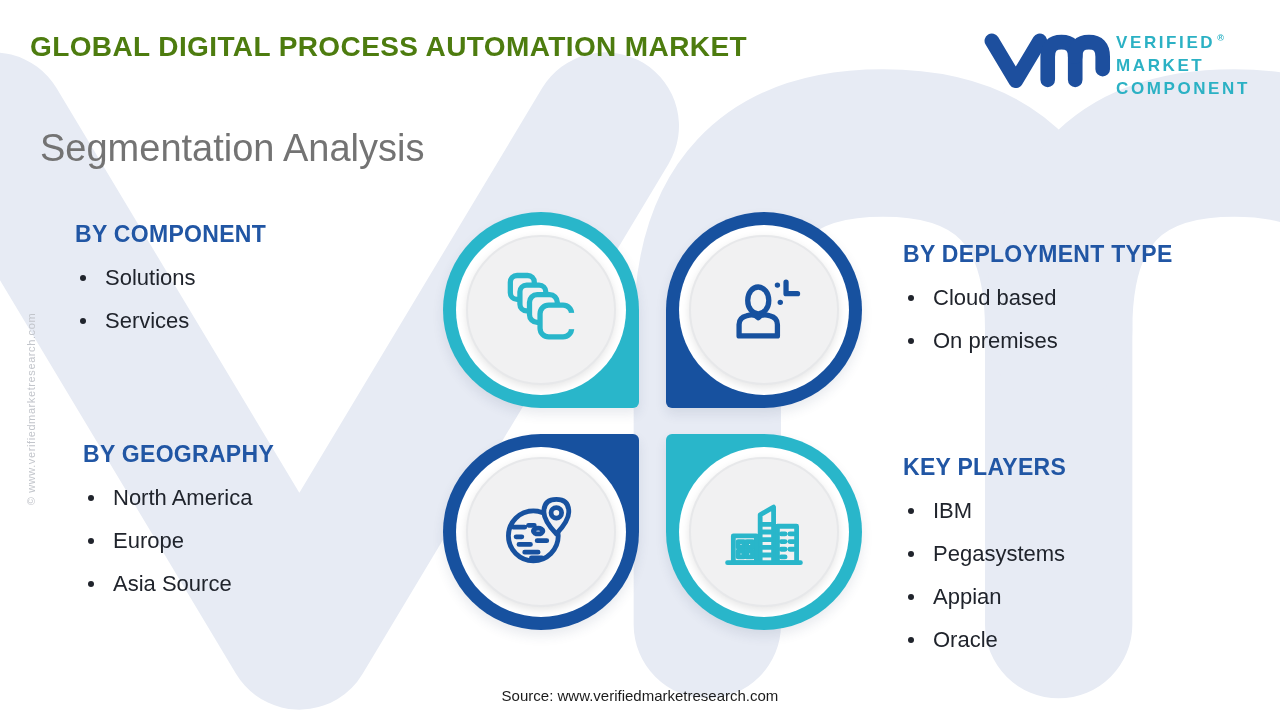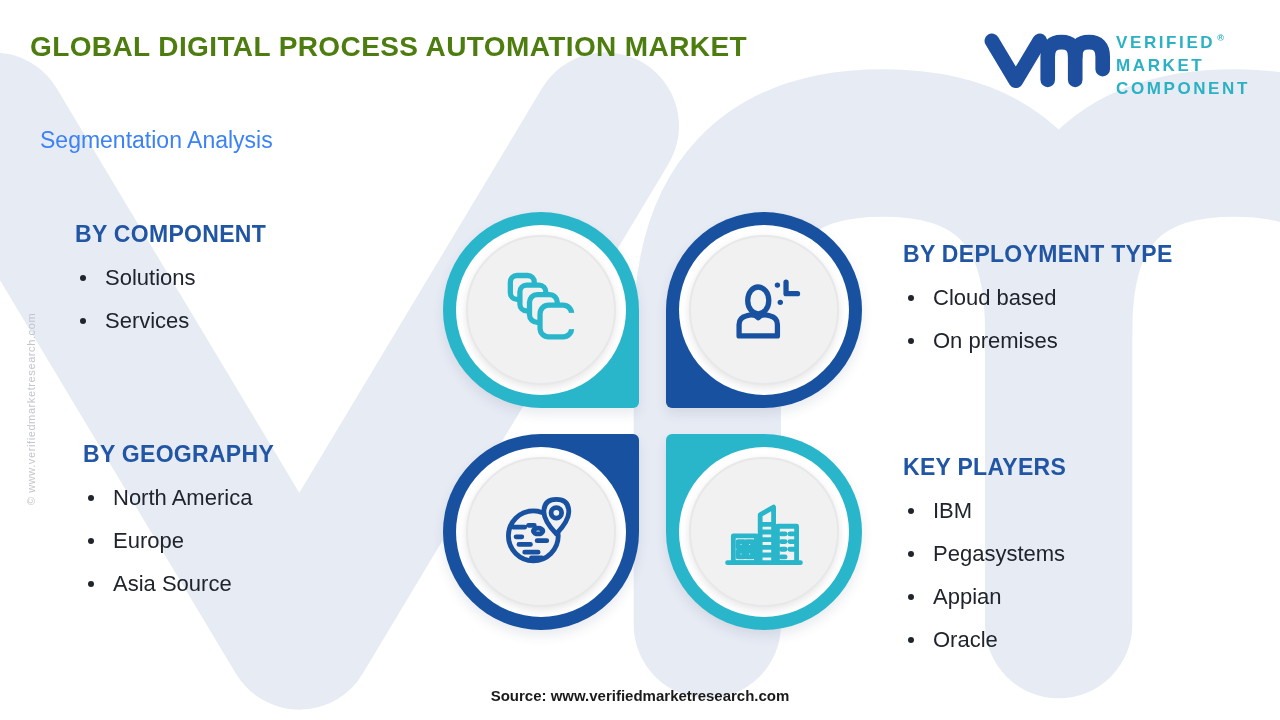--- a/index.html
+++ b/index.html
@@ -21,21 +21,21 @@
   }
   .brand{position:absolute;left:983px;top:27px;display:flex;gap:0;z-index:2;}
   .brand-mark{width:133px;height:58px;color:#1d4f9e;margin-top:3px;}
   .brand-text{
     font-size:17px;font-weight:bold;letter-spacing:2.6px;line-height:23px;
     color:#2bb1c4;white-space:nowrap;
   }
   .brand-text sup{font-size:9px;letter-spacing:0;margin-left:2px;}
   .subtitle{
     position:absolute;left:40px;top:127px;margin:0;
-    font-size:23px;font-weight:500;color:#3b82f6;z-index:2;
+    font-size:38px;font-weight:500;color:#737373;z-index:2;
   }
   
   .seg{position:absolute;z-index:2;}
   .seg h3{margin:0;font-size:23px;font-weight:bold;letter-spacing:.3px;color:#2156a4;}
   .seg ul{list-style:none;margin:8px 0 0 0;padding:0;}
   .seg li{display:flex;align-items:center;height:43px;font-size:22px;color:#20242c;}
   .dot{width:6px;height:6px;border-radius:50%;background:#20242c;margin:0 19px 0 5px;flex:0 0 auto;}
   
   .cluster{position:absolute;left:443px;top:212px;width:419px;height:418px;z-index:3;}
   .pod{position:absolute;width:196px;height:196px;box-shadow:0 6px 12px rgba(40,60,100,.10);}
@@ -48,21 +48,21 @@
   .pod .white{position:absolute;inset:13px;background:#ffffff;border-radius:50%;}
   .pod .face{
     position:absolute;inset:23px;background:#f1f1f2;border-radius:50%;
     border:2px solid #e7e8ea;box-shadow:0 3px 8px rgba(0,0,0,.10);
     display:flex;align-items:center;justify-content:center;
   }
   .face svg{width:92px;height:92px;}
   
   .source{
     position:absolute;left:0;right:0;top:687px;text-align:center;
-    font-size:15px;font-weight:bold;color:#1b1b1b;z-index:2;
+    font-size:15px;font-weight:normal;color:#1b1b1b;z-index:2;
   }
 </style>
 </head>
 <body>
 
 <div class="canvas">
 
   <svg class="bg-mark" viewBox="0 0 300 130" fill="none" preserveAspectRatio="xMinYMin meet">
     <g stroke="currentColor" stroke-width="26" stroke-linecap="round" stroke-linejoin="round">
       <path d="M20,24 L74,114 L128,24"></path>

